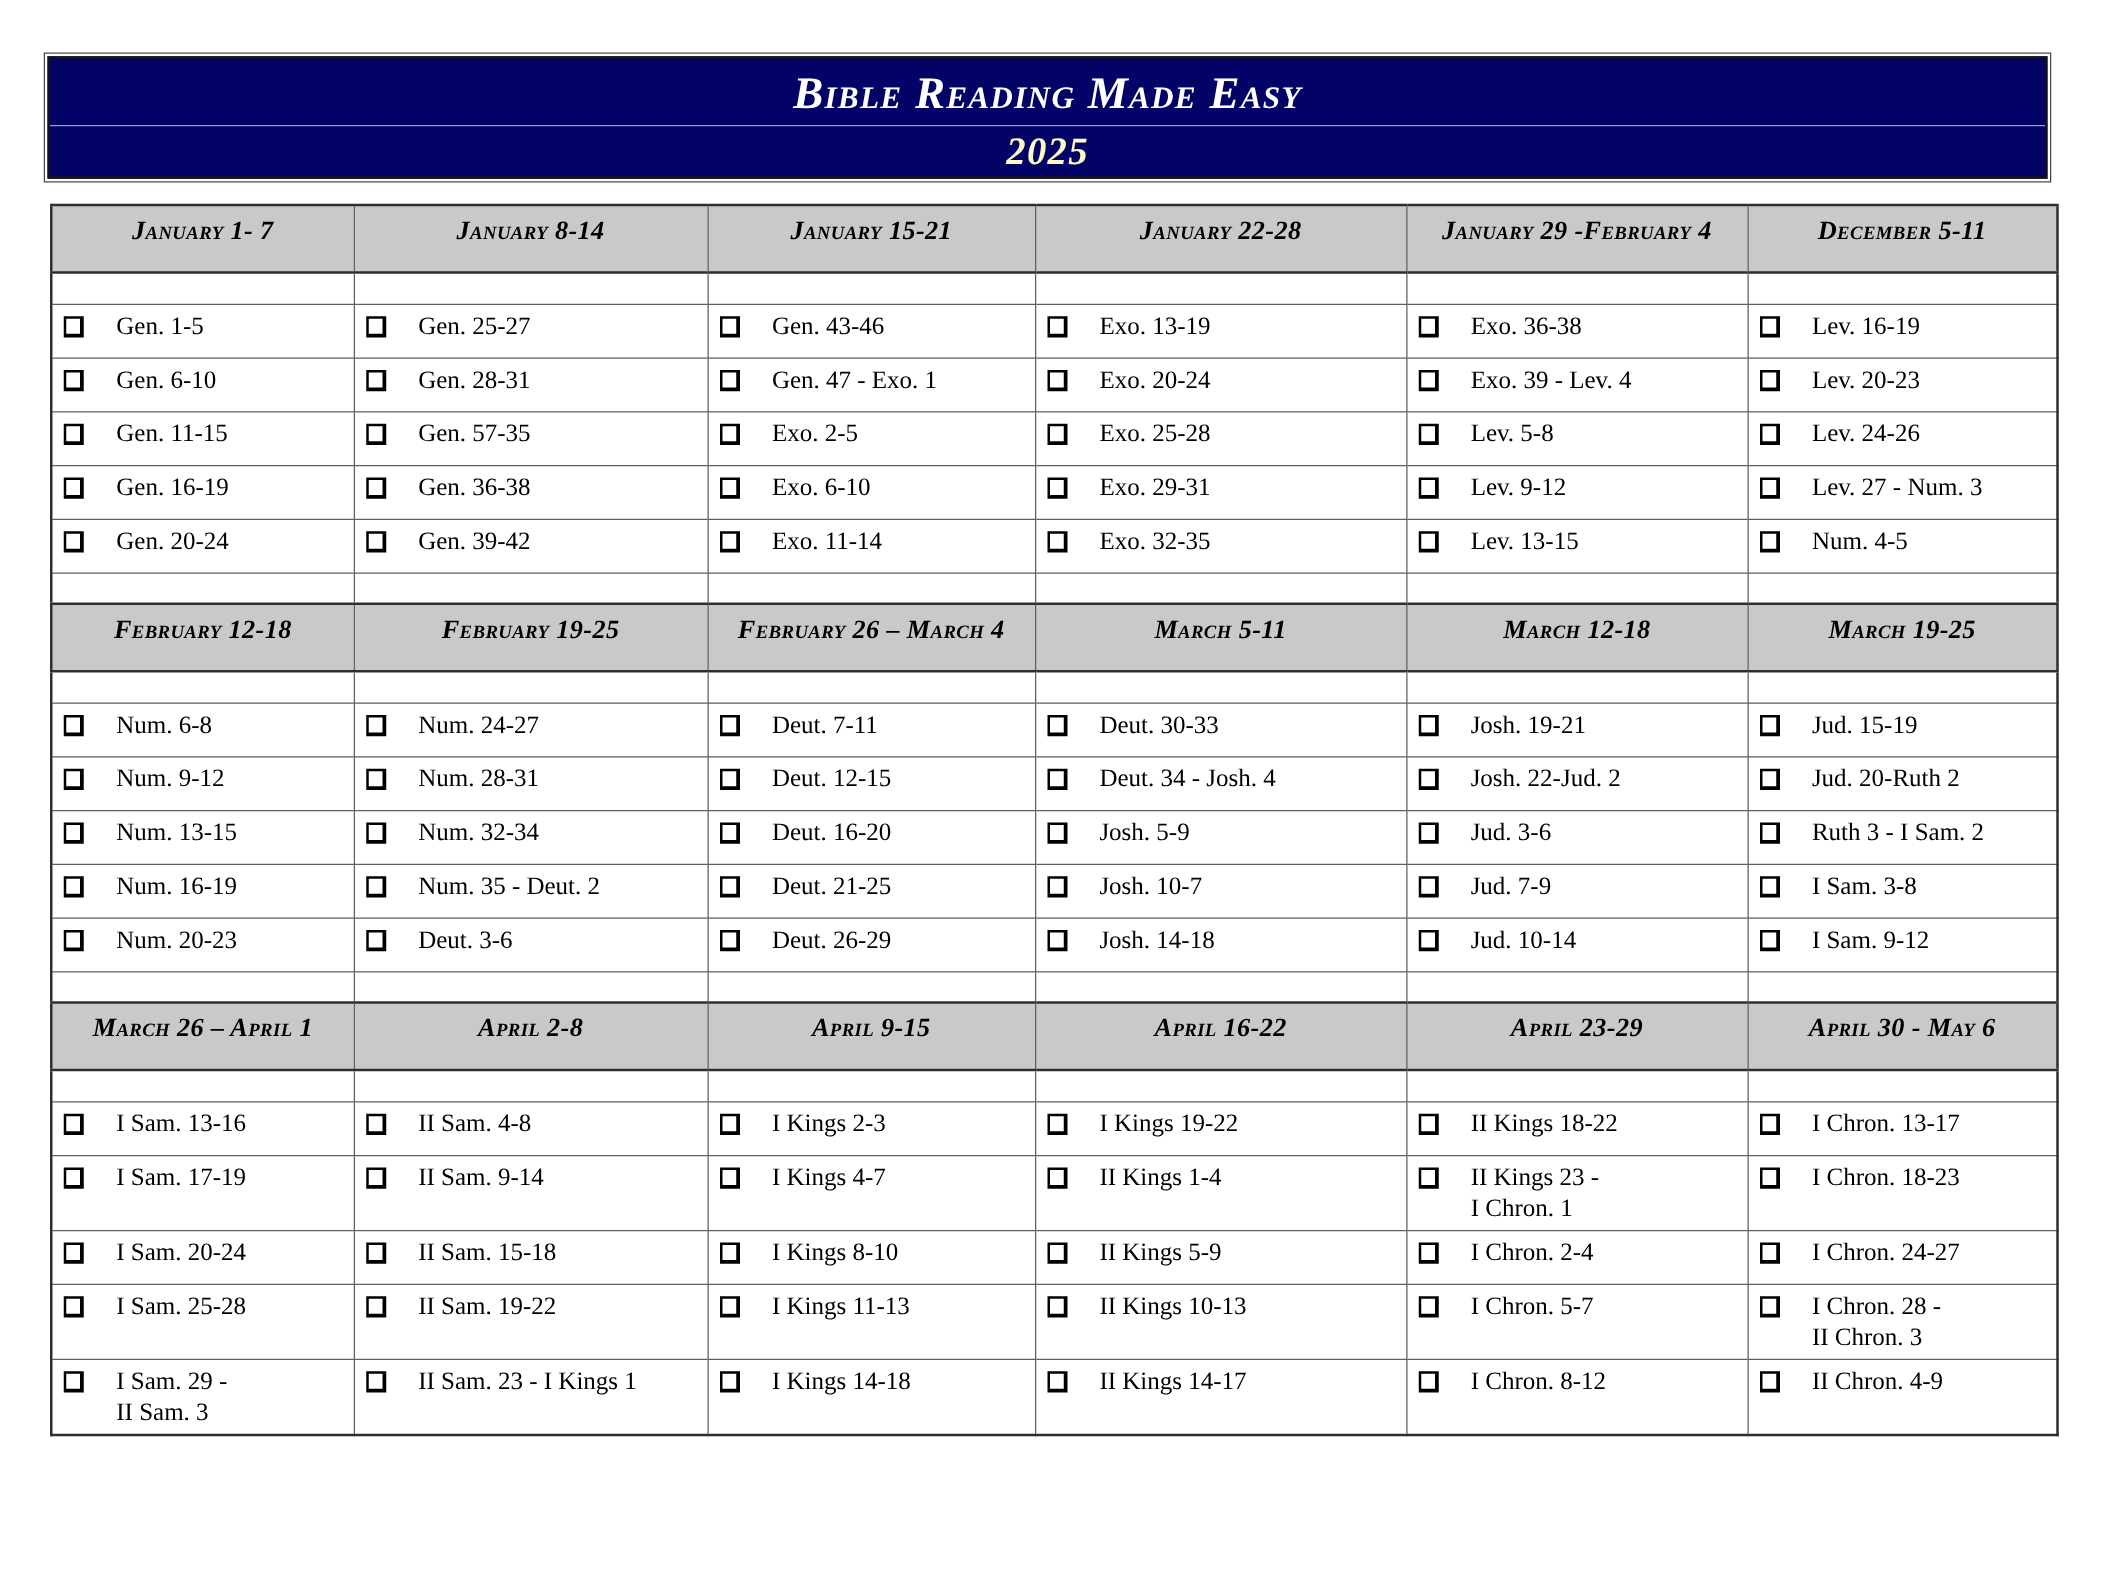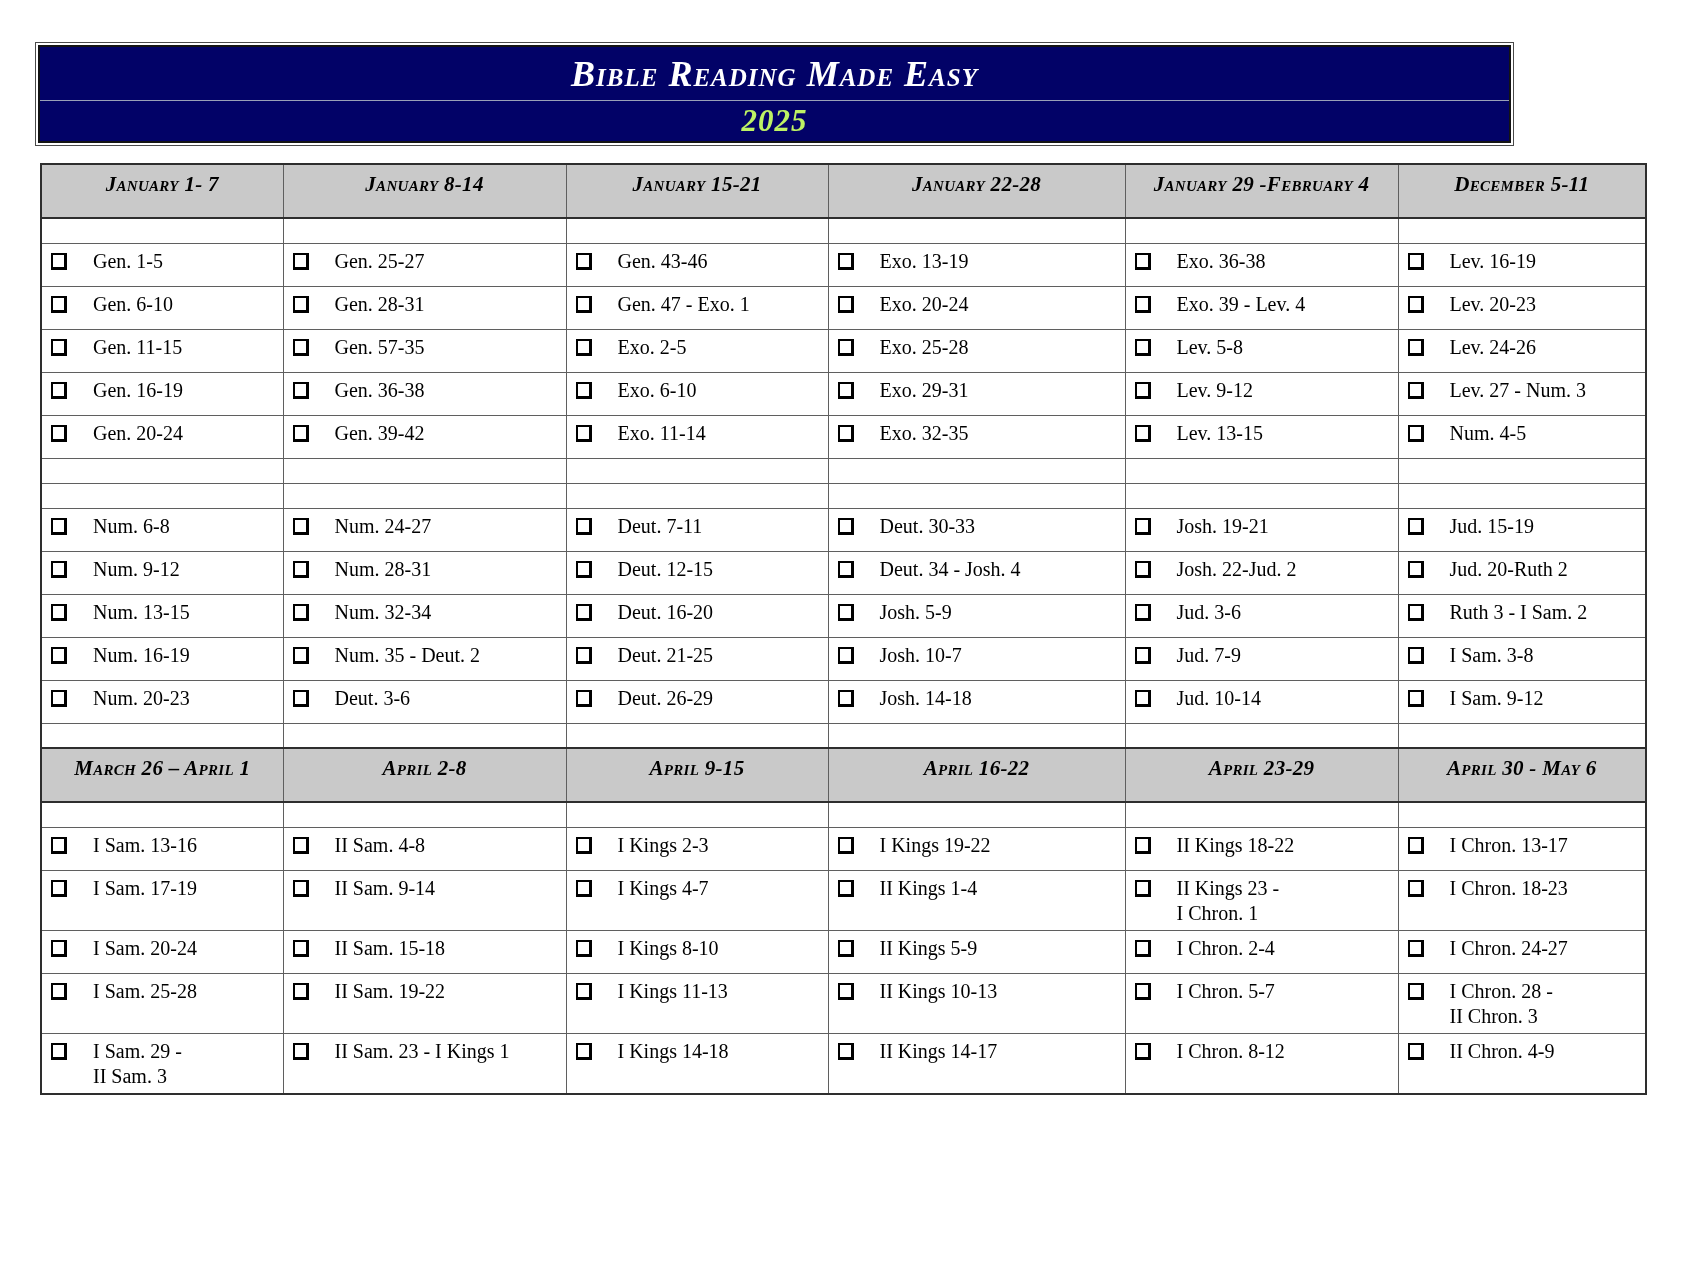--- a/index.html
+++ b/index.html
@@ -13,21 +13,21 @@
     height: 1276px;
     position: relative;
     overflow: hidden;
   }
 
   
   .banner-outer {
     position: absolute;
     left: 35px;
     top: 42px;
-    width: 1479px;
+    width: 1606px;
     border: 1px solid #4a4a4a;
     background: #ffffff;
     padding: 2px;
     box-sizing: border-box;
   }
   .banner-inner {
     border: 2px solid #141414;
     background: var(--banner-bg, #020267);
   }
   .banner-title-row {
@@ -45,21 +45,21 @@
     font-size: 36px;
     letter-spacing: 1px;
   }
   .banner-year-row {
     height: 40px;
     display: flex;
     align-items: center;
     justify-content: center;
   }
   .banner-year {
-    color: #bef264;
+    color: #fef9c3;
     font-weight: bold;
     font-style: italic;
     font-size: 31px;
     letter-spacing: 1px;
   }
 
   
   table.schedule {
     position: absolute;
     left: 40px;
@@ -202,20 +202,28 @@
         <td><span class="checkbox"></span><span class="reading-text">Num. 4-5</span></td>
       </tr>
       <tr class="spacer-row">
         <td></td>
         <td></td>
         <td></td>
         <td></td>
         <td></td>
         <td></td>
       </tr>
+      <tr class="section-header-row">
+        <td>February 12-18</td>
+        <td>February 19-25</td>
+        <td>February 26 – March 4</td>
+        <td>March 5-11</td>
+        <td>March 12-18</td>
+        <td>March 19-25</td>
+      </tr>
       <tr class="spacer-row">
         <td></td>
         <td></td>
         <td></td>
         <td></td>
         <td></td>
         <td></td>
       </tr>
       <tr class="reading-row">
         <td><span class="checkbox"></span><span class="reading-text">Num. 6-8</span></td>

